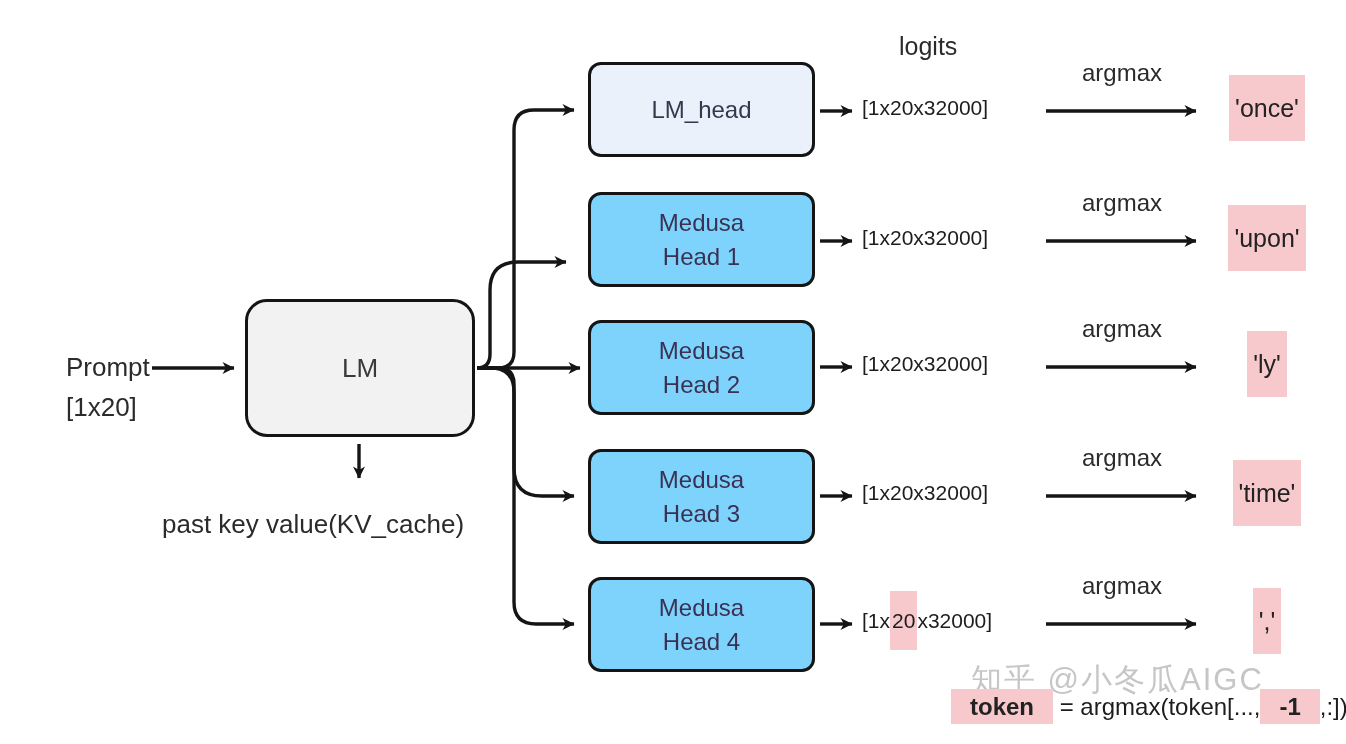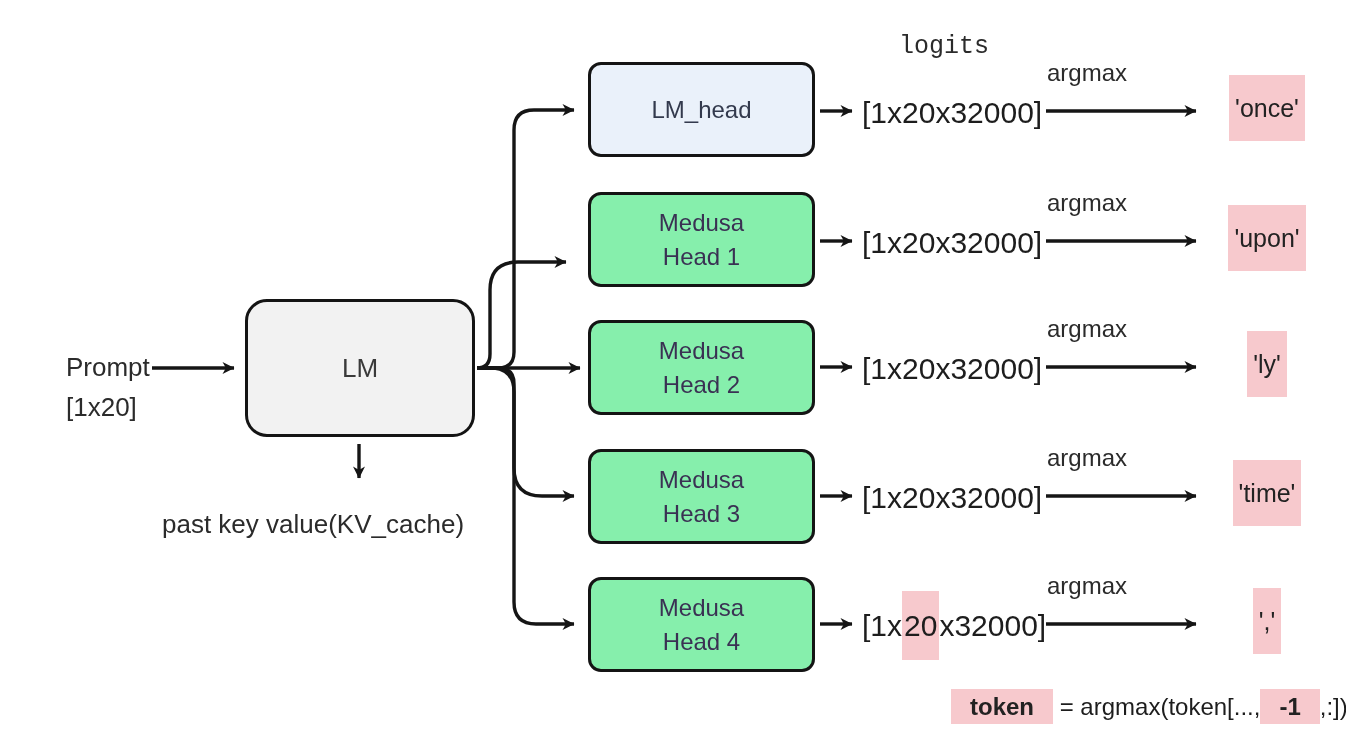--- a/index.html
+++ b/index.html
@@ -11,25 +11,25 @@
   .abs{position:absolute;}
   .node{
     position:absolute;box-sizing:border-box;border:3px solid #141414;
     display:flex;align-items:center;justify-content:center;text-align:center;z-index:2;
   }
   .lm-box{left:245px;top:299px;width:230px;height:138px;border-radius:22px;background:#f2f2f2;
     font-size:26px;color:#3a3a3a;}
   .head-box{left:588px;width:227px;height:95px;border-radius:13px;font-size:24px;line-height:1.38;}
   .head-label{white-space:pre-line;}
   .lmhead-fill{background:#eaf1fa;color:#333a4d;}
-  .medusa-fill{background:#86efac;color:#3a3153;}
+  .medusa-fill{background:#7dd3fc;color:#3a3153;}
   .r1{top:62px;} .r2{top:192px;} .r3{top:320px;} .r4{top:449px;} .r5{top:577px;}
   .side-text{font-size:26px;line-height:40px;color:#2b2b2b;z-index:2;}
-  .dims{font-size:30px;color:#1d1d1d;white-space:nowrap;z-index:2;}
-  .op-label{width:150px;font-size:24px;color:#2b2b2b;z-index:2;}
+  .dims{font-size:21px;color:#1d1d1d;white-space:nowrap;z-index:2;}
+  .op-label{width:150px;text-align:center;font-size:24px;color:#2b2b2b;z-index:2;}
   .token-wrap{width:170px;text-align:center;font-size:25px;z-index:2;}
   .hl{background:#f7c9cd;padding:19px 6px;color:#222;}
   .hl-sm{background:#f7c9cd;padding:18px 2px;color:#1d1d1d;}
   .logits{font-size:25px;color:#2b2b2b;z-index:2;}
   .watermark{left:971px;top:659px;font-size:31px;letter-spacing:2px;color:#c6c6c6;z-index:3;white-space:nowrap;}
   .formula{left:951px;top:693px;font-size:24px;color:#1d1d1d;z-index:4;white-space:nowrap;}
   .formula .hl{padding:4px 19px;font-weight:bold;}
 </style>
 </head>
 <body>
@@ -70,21 +70,21 @@
     <div>Prompt</div>
     <div>[1x20]</div>
   </div>
 
   <div class="node lm-box">
     <span>LM</span>
   </div>
 
   <div class="abs side-text" style="left:162px;top:504px;">past key value(KV_cache)</div>
 
-  <div class="abs logits" style="left:899px;top:32px;font-family:Liberation Mono, monospace;">logits</div>
+  <div class="abs logits" style="left:899px;top:32px;">logits</div>
 
   <div class="node head-box lmhead-fill r1">
     <span class="head-label">LM_head</span>
   </div>
   <div class="node head-box medusa-fill r2">
     <span class="head-label">Medusa
 Head 1</span>
   </div>
   <div class="node head-box medusa-fill r3">
     <span class="head-label">Medusa
@@ -110,16 +110,17 @@
   <div class="abs op-label" style="left:1047px;top:315px;">argmax</div>
   <div class="abs op-label" style="left:1047px;top:444px;">argmax</div>
   <div class="abs op-label" style="left:1047px;top:572px;">argmax</div>
 
   <div class="abs token-wrap" style="left:1182px;top:94px;"><span class="hl">'once'</span></div>
   <div class="abs token-wrap" style="left:1182px;top:224px;"><span class="hl">'upon'</span></div>
   <div class="abs token-wrap" style="left:1182px;top:350px;"><span class="hl">'ly'</span></div>
   <div class="abs token-wrap" style="left:1182px;top:479px;"><span class="hl">'time'</span></div>
   <div class="abs token-wrap" style="left:1182px;top:607px;"><span class="hl">','</span></div>
 
+  <div class="abs watermark">知乎 @小冬瓜AIGC</div>
 
   <div class="abs formula"><span class="hl">token</span><span> = argmax(token[...,</span><span class="hl">-1</span><span>,:])</span></div>
 
 </div>
 
 </body></html>

